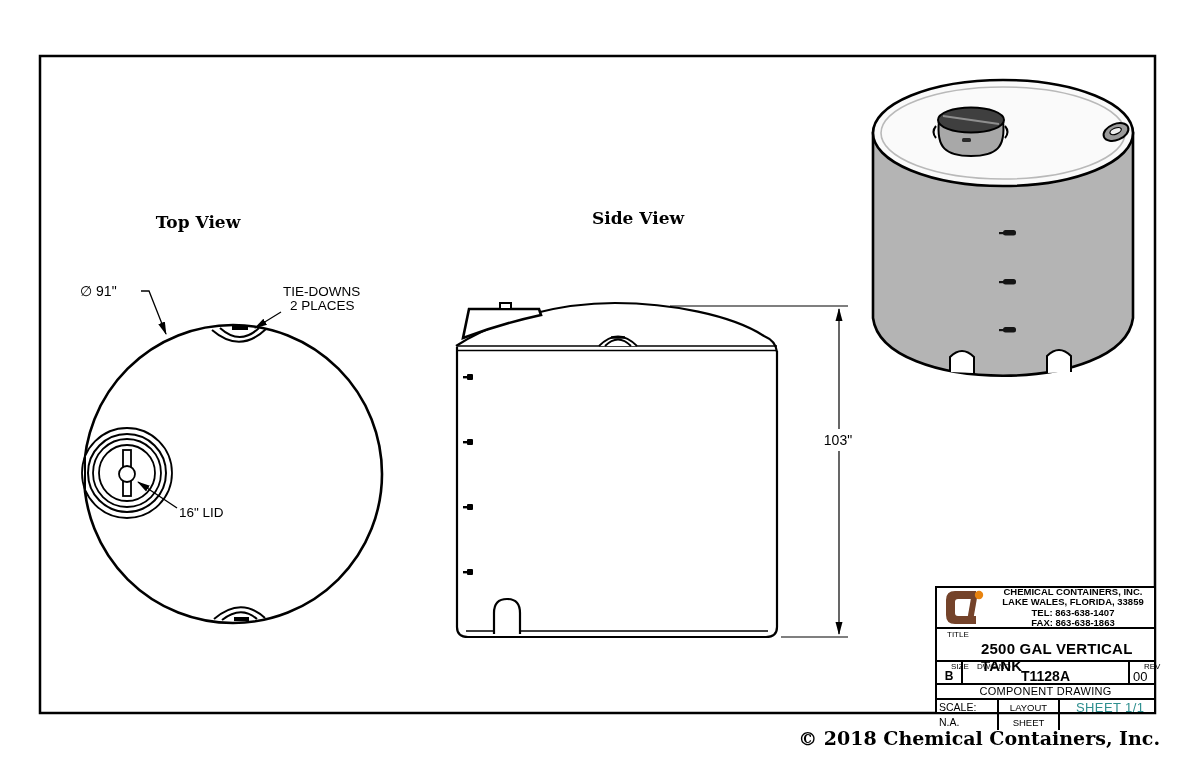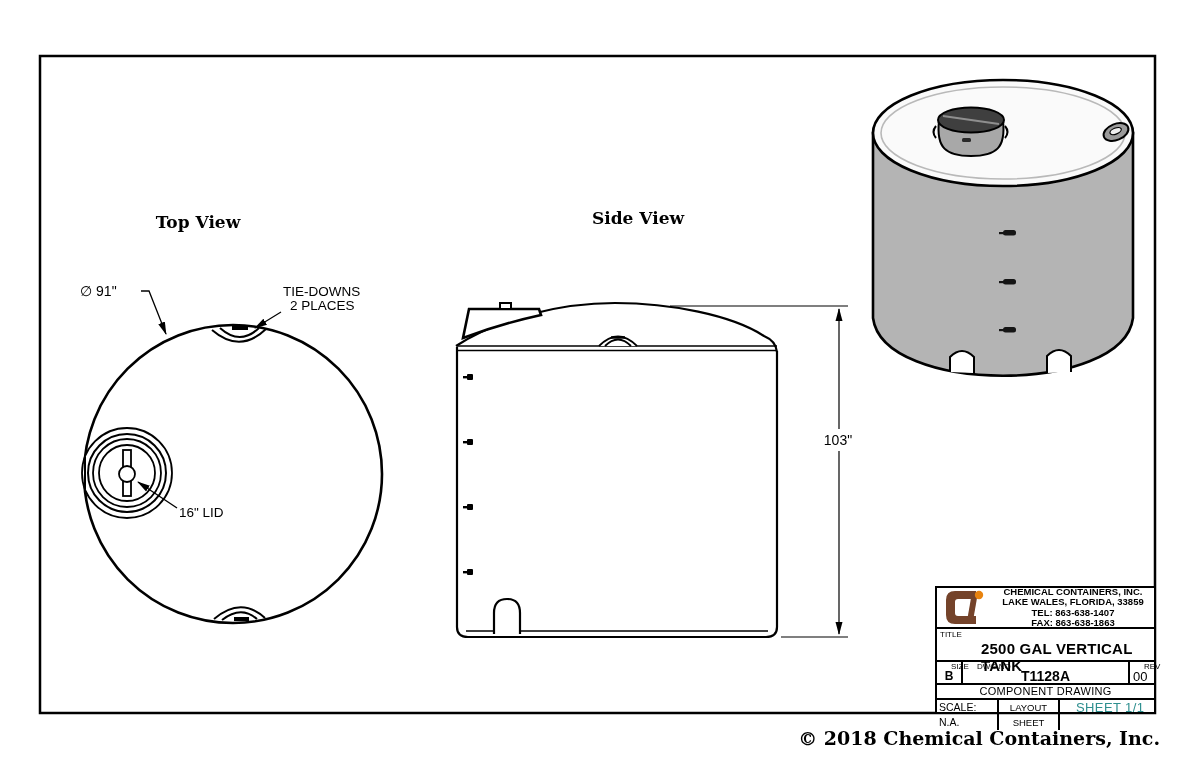--- a/index.html
+++ b/index.html
@@ -9,21 +9,21 @@
   #topview-title{left:118px;top:212px;}
   #sideview-title{left:558px;top:208px;}
   .copyright{position:absolute;right:40px;top:727px;font-family:"DejaVu Serif",serif;font-weight:bold;font-size:19px;color:#000;}
   
   .titleblock{position:absolute;left:935px;top:586px;width:221px;height:128px;border:2.5px solid #000;box-sizing:border-box;background:#fff;display:flex;flex-direction:column;}
   .tb-row1{height:39px;border-bottom:2px solid #000;display:flex;align-items:center;}
   .tb-logo{width:58px;display:flex;justify-content:center;align-items:center;}
   .tb-company{flex:1;text-align:center;font-weight:bold;font-size:9.5px;line-height:10.2px;padding-right:3px;}
   .tb-row2{height:31px;border-bottom:2px solid #000;position:relative;}
   .tb-lbl{font-size:8px;line-height:8px;color:#000;}
-  .tb-row2 .tb-lbl{position:absolute;left:3px;top:2px;}
+  .tb-row2 .tb-lbl{position:absolute;left:10px;top:2px;}
   .tb-title{font-weight:bold;font-size:15px;padding-top:11px;letter-spacing:.2px;padding-left:44px;}
   .tb-row3{height:22px;border-bottom:2px solid #000;display:flex;}
   .tb-size{width:26px;border-right:2px solid #000;box-sizing:border-box;}
   .tb-dwg{flex:1;border-right:2px solid #000;box-sizing:border-box;}
   .tb-rev{width:24px;}
   .tb-cell-lbl{font-size:8px;line-height:8px;padding:1px 0 0 2px;margin-left:12px;}
   .tb-size-val{text-align:center;font-weight:bold;font-size:12px;line-height:11px;}
   .tb-dwg-val{text-align:center;font-weight:bold;font-size:14px;line-height:12px;margin-top:-1px;}
   .tb-rev-val{text-align:left;padding-left:3px;font-size:13px;line-height:12px;}
   .tb-row4{height:14px;border-bottom:2px solid #000;text-align:center;font-size:11px;line-height:13px;letter-spacing:.3px;}

